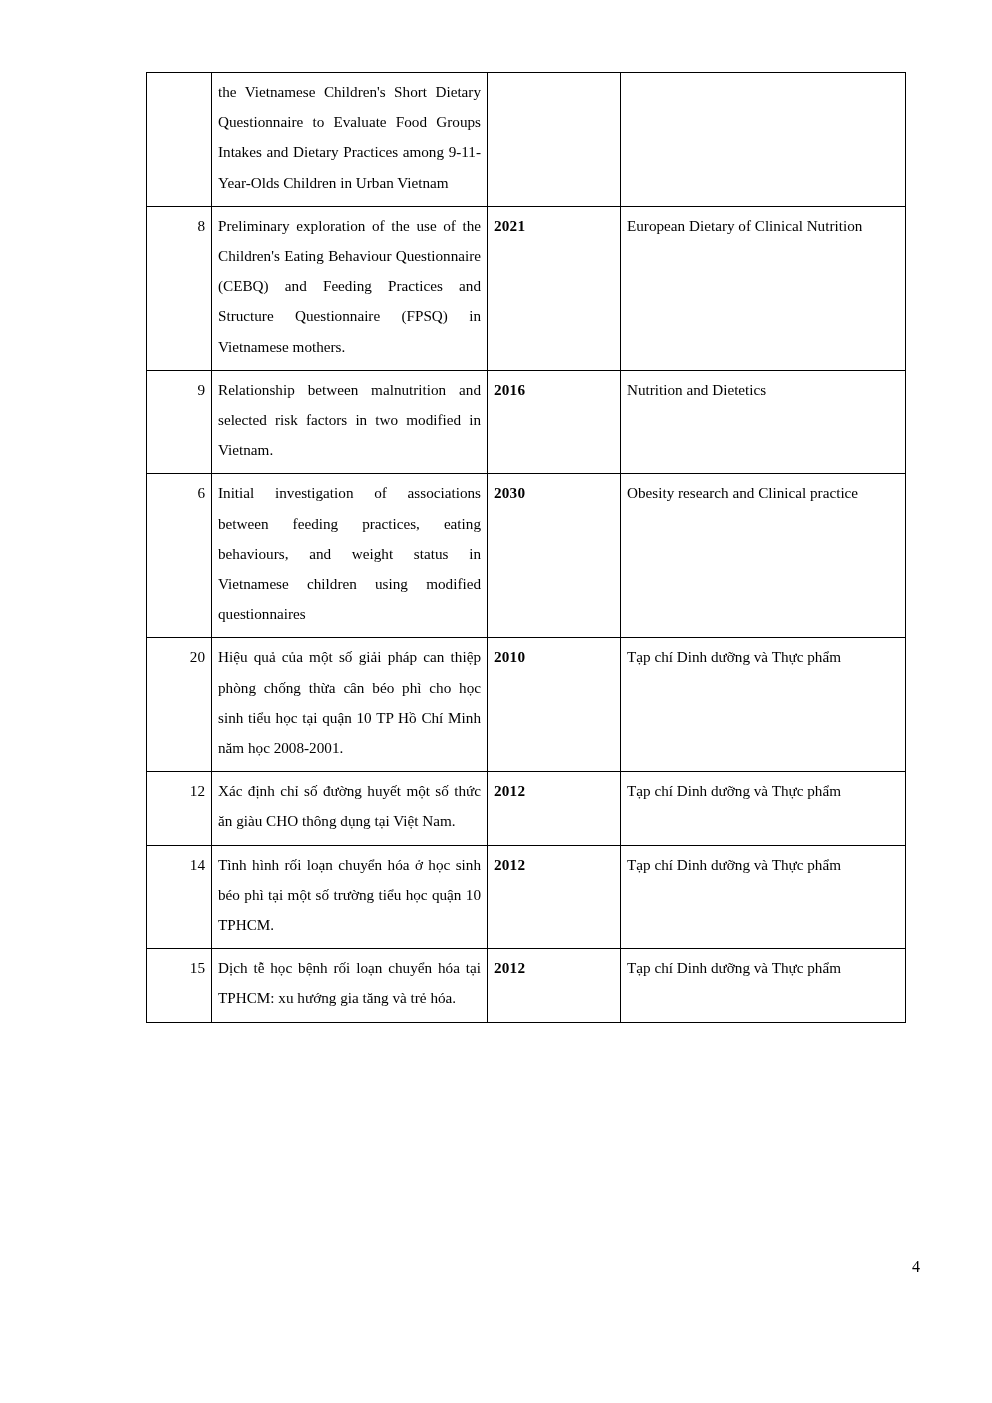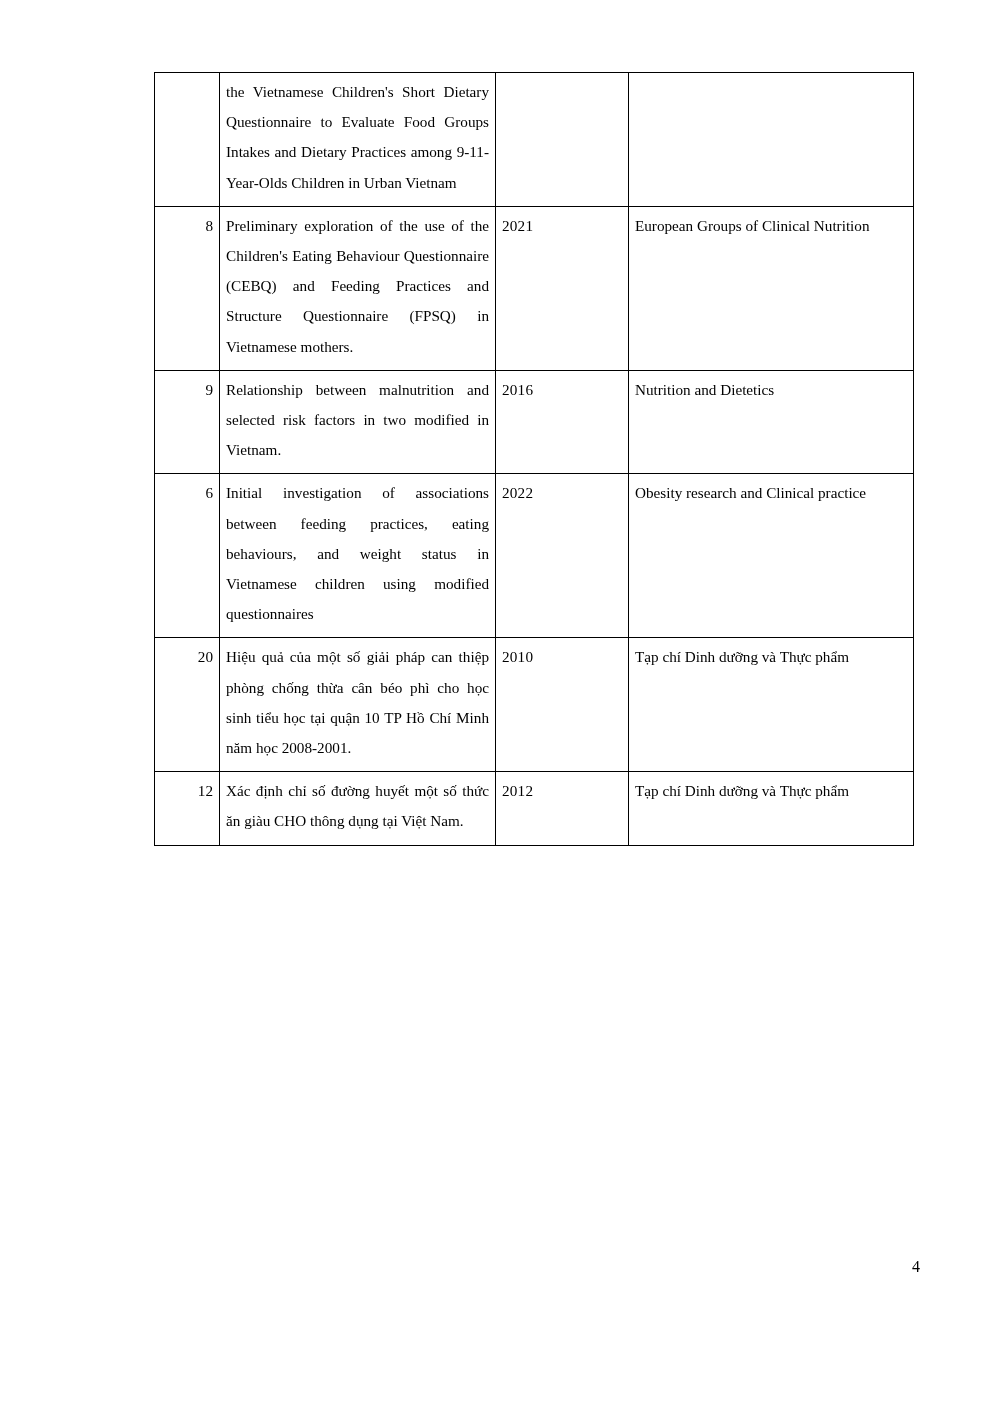--- a/index.html
+++ b/index.html
@@ -21,21 +21,21 @@
     left: 0;
     top: 0;
     width: 992px;
     height: 1403px;
     background: #ffffff;
   }
 
   
   #ref-table {
     position: absolute;
-    left: 154px;
+    left: 146px;
     top: 72px;
     width: 759px;
     border-collapse: collapse;
     table-layout: fixed;
   }
   #ref-table td {
     border: 1px solid #000000;
     vertical-align: top;
     padding: 4px 6px 8px 6px;
     font-size: 15.2px;
@@ -54,21 +54,21 @@
     padding-left: 2px;
   }
   td.cell-title {
     text-align: justify;
     text-align-last: left;
     padding-left: 7px;
     padding-right: 6px;
     hyphens: none;
   }
   td.cell-year {
-    font-weight: normal;
+    font-weight: bold;
     padding-left: 8px;
     letter-spacing: 0.2px;
   }
   td.cell-journal {
     text-align: justify;
     text-align-last: left;
     padding-left: 9px;
     padding-right: 8px;
   }
   
@@ -108,52 +108,64 @@
         <td class="cell-index empty-cell"></td>
         <td class="cell-continuation">the Vietnamese Children's Short Dietary Questionnaire to Evaluate Food Groups Intakes and Dietary Practices among 9-11-Year-Olds Children in Urban Vietnam</td>
         <td class="cell-year empty-cell"></td>
         <td class="cell-journal empty-cell"></td>
       </tr>
 
       <tr>
         <td class="cell-index">8</td>
         <td class="cell-title">Preliminary exploration of the use of the Children's Eating Behaviour Questionnaire (CEBQ) and Feeding Practices and Structure Questionnaire (FPSQ) in Vietnamese mothers.</td>
         <td class="cell-year">2021</td>
-        <td class="cell-journal">European Groups of Clinical Nutrition</td>
+        <td class="cell-journal">European Dietary of Clinical Nutrition</td>
       </tr>
 
       <tr>
         <td class="cell-index">9</td>
         <td class="cell-title">Relationship between malnutrition and selected risk factors in two modified in Vietnam.</td>
         <td class="cell-year">2016</td>
         <td class="cell-journal">Nutrition and Dietetics</td>
       </tr>
 
       <tr>
         <td class="cell-index">6</td>
         <td class="cell-title">Initial investigation of associations between feeding practices, eating behaviours, and weight status in Vietnamese children using modified questionnaires</td>
-        <td class="cell-year">2022</td>
+        <td class="cell-year">2030</td>
         <td class="cell-journal">Obesity research and Clinical practice</td>
       </tr>
 
       <tr>
         <td class="cell-index">20</td>
         <td class="cell-title">Hiệu quả của một số giải pháp can thiệp phòng chống thừa cân béo phì cho học sinh tiểu học tại quận 10 TP Hồ Chí Minh năm học 2008-2001.</td>
         <td class="cell-year">2010</td>
         <td class="cell-journal">Tạp chí Dinh dưỡng và Thực phẩm</td>
       </tr>
 
       <tr>
         <td class="cell-index">12</td>
         <td class="cell-title">Xác định chỉ số đường huyết một số thức ăn giàu CHO thông dụng tại Việt Nam.</td>
         <td class="cell-year">2012</td>
         <td class="cell-journal">Tạp chí Dinh dưỡng và Thực phẩm</td>
       </tr>
 
 
+      <tr>
+        <td class="cell-index">14</td>
+        <td class="cell-title">Tình hình rối loạn chuyển hóa ở học sinh béo phì tại một số trường tiểu học quận 10 TPHCM.</td>
+        <td class="cell-year">2012</td>
+        <td class="cell-journal">Tạp chí Dinh dưỡng và Thực phẩm</td>
+      </tr>
 
+      <tr>
+        <td class="cell-index">15</td>
+        <td class="cell-title">Dịch tễ học bệnh rối loạn chuyển hóa tại TPHCM: xu hướng gia tăng và trẻ hóa.</td>
+        <td class="cell-year">2012</td>
+        <td class="cell-journal">Tạp chí Dinh dưỡng và Thực phẩm</td>
+      </tr>
 
     </tbody>
   </table>
 
   <div id="page-number">4</div>
 
 </div>
 
 </body></html>

